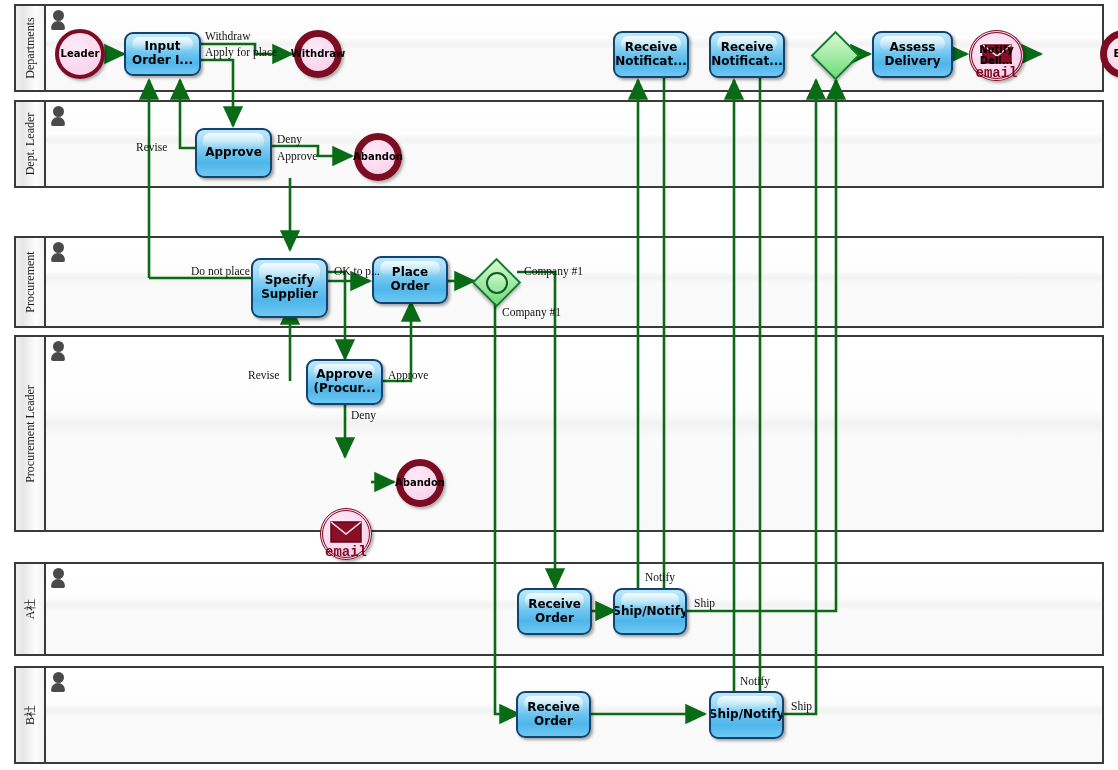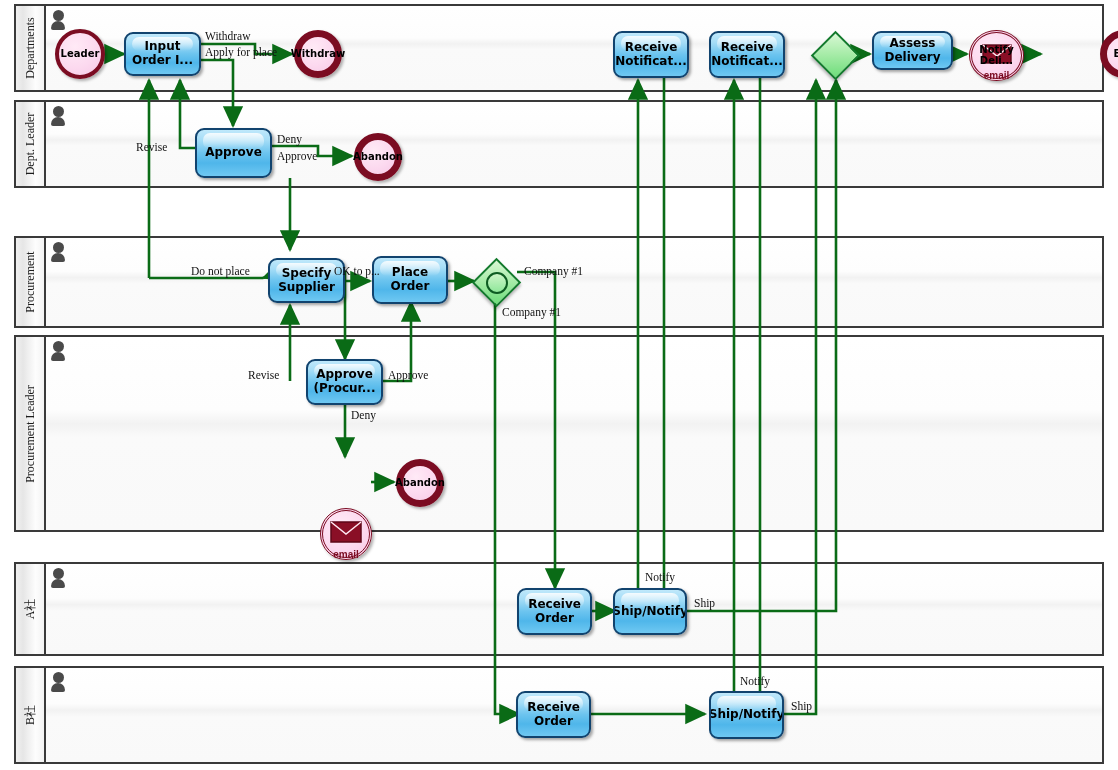--- a/index.html
+++ b/index.html
@@ -39,21 +39,21 @@
 
   .ev{border-radius:50%;display:flex;align-items:center;justify-content:center;text-align:center;
      font-family:"DejaVu Sans",sans-serif;font-weight:bold;font-size:10px;line-height:1.05;color:#000;
      box-shadow:2px 2px 3px rgba(0,0,0,.3);}
   .ev-start{border:4px solid #7b0c22;background:radial-gradient(circle at 38% 32%,#ffeaf6 0%,#fcd9ef 55%,#f6c9e6 100%);}
   .ev-end{border:7px solid #7b0c22;background:radial-gradient(circle at 38% 32%,#ffeaf6 0%,#fcd9ef 55%,#f6c9e6 100%);}
   .ev-msg{border:3px double #7b0c22;background:radial-gradient(circle at 38% 32%,#ffeaf6 0%,#fcd9ef 55%,#f6c9e6 100%);
      position:relative;}
   .ev-msg .envelope{position:absolute;left:50%;top:46%;transform:translate(-50%,-50%);}
   .ev-msg .elabel{position:absolute;left:50%;bottom:-3px;transform:translateX(-50%);
-     font-family:Liberation Sans, sans-serif;font-size:10px;font-weight:bold;color:#7b0c22;}
+     font-family:Liberation Mono, monospace;font-size:14px;font-weight:bold;color:#7b0c22;}
   .ev-msg .etext{position:relative;z-index:3;}
 
   .gw{width:44px;height:44px;}
   .gw .dia{position:absolute;left:0;top:0;width:31px;height:31px;margin:6px;
      transform:rotate(45deg);
      border:2px solid #117a2b;
      background:linear-gradient(135deg,#d8f8d4 0%,#a9ecaa 45%,#6ddd7a 100%);
      box-shadow:2px 2px 3px rgba(0,0,0,.28);}
   .gw .inner-circ{position:absolute;left:13px;top:13px;width:18px;height:18px;border-radius:50%;
      border:2px solid #0d5c22;background:linear-gradient(to bottom,#cdf5c8,#8fe79a);}
@@ -221,21 +221,21 @@
 
   <div class="node task" style="left:709px;top:31px;width:76px;height:47px;">
     <i class="hl"></i>
       <span>Receive Notificat...</span>
   </div>
 
   <div class="node gw" style="left:812px;top:32px;">
     <i class="dia"></i>
   </div>
 
-  <div class="node task" style="left:872px;top:31px;width:81px;height:39px;">
+  <div class="node task" style="left:872px;top:31px;width:81px;height:47px;">
     <i class="hl"></i>
       <span>Assess Delivery</span>
   </div>
 
   <div class="node ev ev-msg" style="left:969px;top:30px;width:55px;height:51px;">
     <svg class="envelope" width="30" height="20" viewBox="0 0 30 20">
       <rect x="1" y="1" width="28" height="18" fill="#8a0f26" stroke="#5d0718" stroke-width="1.4"></rect>
       <path d="M1,1 L15,12 L29,1" fill="none" stroke="#ffe9f2" stroke-width="1.4"></path>
     </svg>
     <span class="etext">Notify Deli...</span>
@@ -248,21 +248,21 @@
 
   <div class="node task" style="left:195px;top:128px;width:77px;height:50px;">
     <i class="hl"></i>
       <span>Approve</span>
   </div>
 
   <div class="node ev ev-end" style="left:354px;top:133px;width:48px;height:48px;">
     <span>Abandon</span>
   </div>
 
-  <div class="node task" style="left:268px;top:258px;width:77px;height:45px;">
+  <div class="node task" style="left:251px;top:258px;width:77px;height:60px;">
     <i class="hl"></i>
       <span>Specify Supplier</span>
   </div>
 
   <div class="node task" style="left:372px;top:256px;width:76px;height:48px;">
     <i class="hl"></i>
       <span>Place Order</span>
   </div>
 
   <div class="node gw" style="left:473px;top:259px;">

